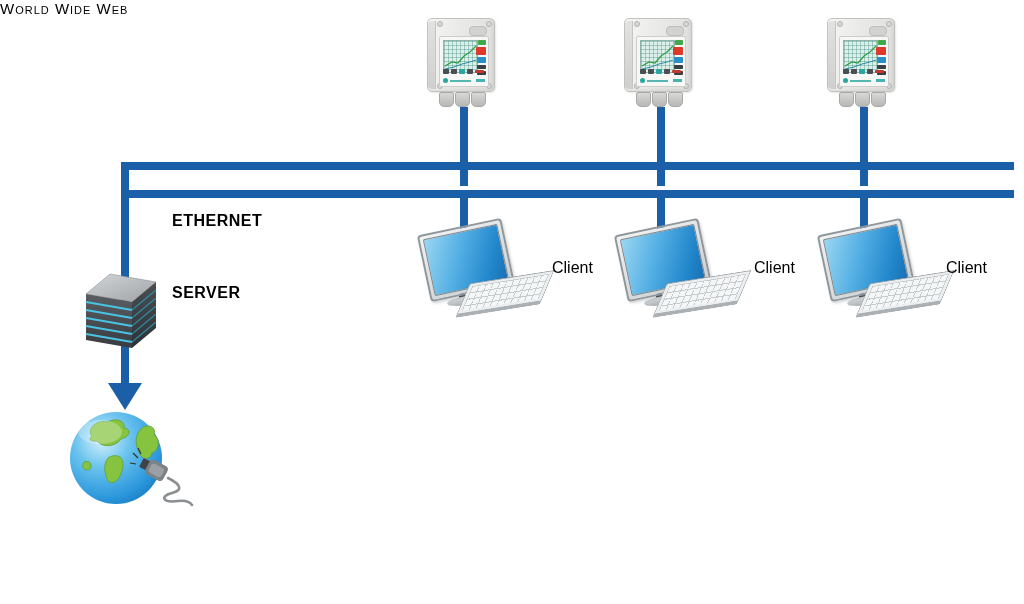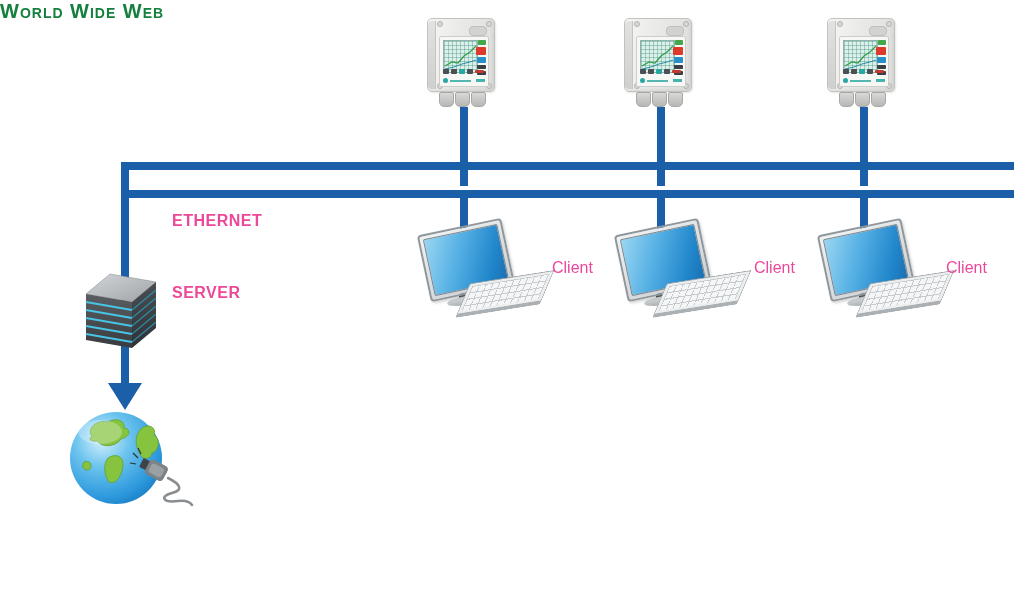--- a/index.html
+++ b/index.html
@@ -13,28 +13,28 @@
   .bus-bottom{left:121px;top:190px;width:893px;height:8px;}
   .server-drop{left:121px;top:162px;width:8px;height:222px;}
   .drop-top{top:107px;height:79px;width:8px;}
   .drop-bottom{top:191px;width:8px;height:41px;}
   .arrow-head{
     position:absolute;left:108px;top:383px;width:0;height:0;
     border-left:17px solid transparent;border-right:17px solid transparent;
     border-top:27px solid #1a5fa8;
   }
   
-  .lbl{position:absolute;color:#ec4899;font-size:16px;line-height:20px;white-space:nowrap;}
+  .lbl{position:absolute;color:#000000;font-size:16px;line-height:20px;white-space:nowrap;}
   .lbl.bold{font-weight:bold;letter-spacing:.5px;}
   .ethernet-lbl{left:172px;top:211px;}
   .server-lbl{left:172px;top:283px;}
   .client-lbl{top:258px;}
   .www-lbl{
-    left:38px;top:509px;font-weight:bold;font-size:20px;
-    font-variant:small-caps;letter-spacing:1px;color:#15803d;
+    left:38px;top:509px;font-weight:normal;font-size:15px;
+    font-variant:small-caps;letter-spacing:1px;color:#000000;
   }
   
   .device{position:absolute;width:68px;height:88px;top:18px;}
   .dv-body{
     position:absolute;left:0;right:0;top:0;bottom:14px;
     background:linear-gradient(100deg,#f6f6f4,#e9e9e7 45%,#dededc);
     border:1px solid #c2c2c0;border-radius:5px;
     box-shadow:inset -2px -2px 3px rgba(0,0,0,.06),1px 1px 2px rgba(0,0,0,.10);
   }
   .dv-body::before{

